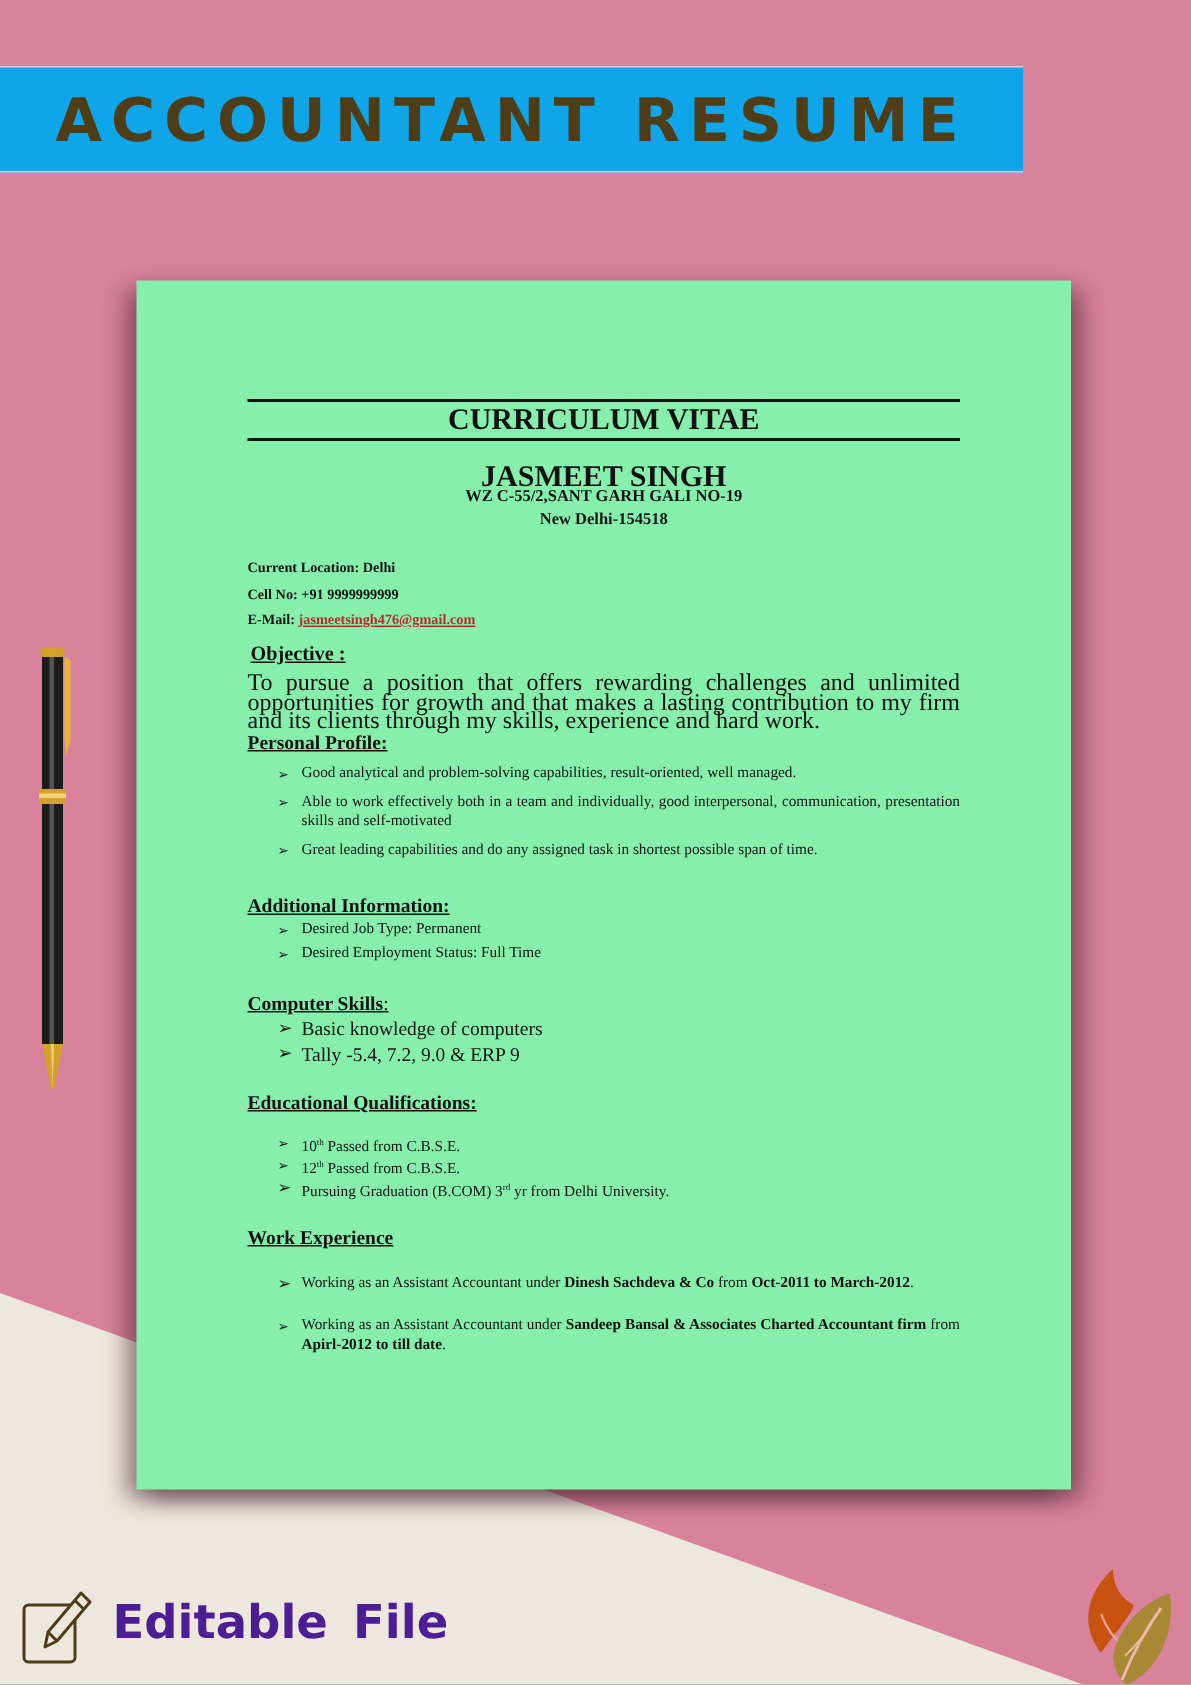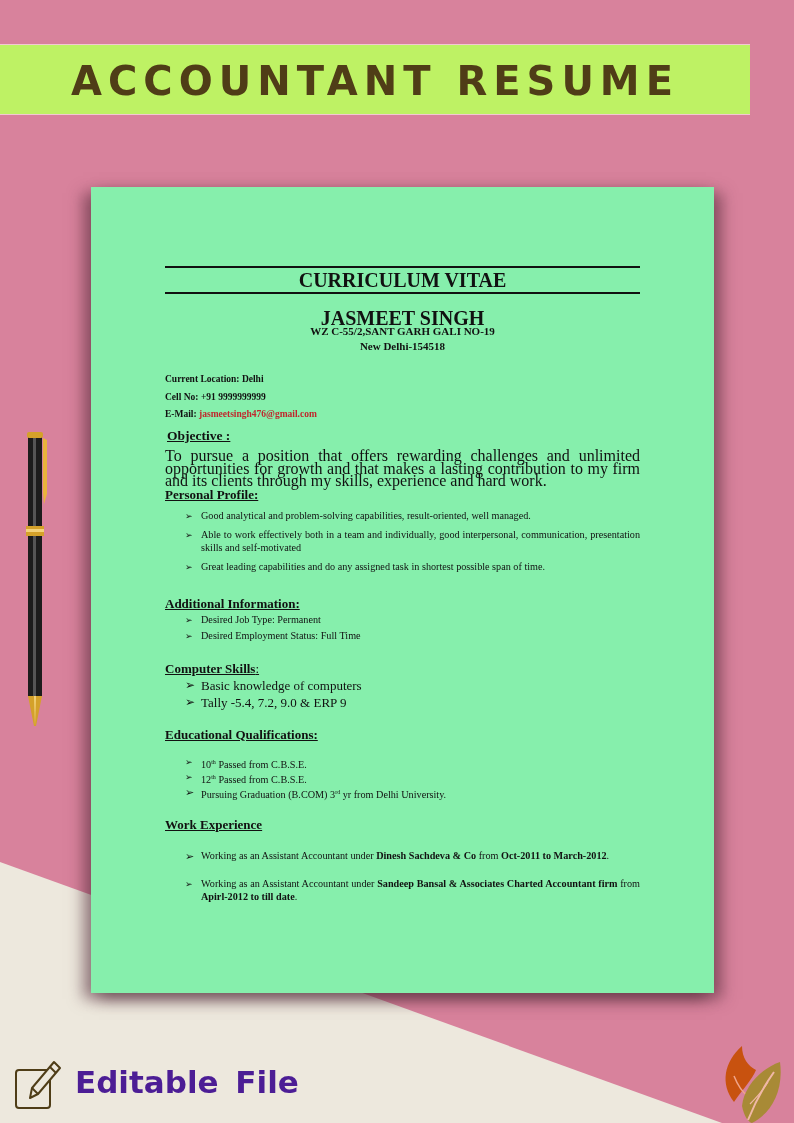--- a/index.html
+++ b/index.html
@@ -7,22 +7,22 @@
     width: 794px; height: 1123px; position: relative; overflow: hidden;
     background: #d8829c;
     font-family: "Liberation Serif", serif;
   }
   .bg-cream-triangle {
     position: absolute; left: 0; top: 0; width: 794px; height: 1123px;
     background: #ede8dd;
     clip-path: polygon(0 862px, 722px 1123px, 0 1123px);
   }
   .header-band {
-    position: absolute; left: 0; top: 44px; width: 750px; height: 69px;
-    background: #bef264;
+    position: absolute; left: 0; top: 44px; width: 682px; height: 69px;
+    background: #0ea5e9;
     border-top: 1px solid #f2c9d3; border-bottom: 1px solid #f2c9d3;
     display: flex; align-items: center; justify-content: center;
   }
   .header-title {
     font-family: "DejaVu Sans", sans-serif; font-weight: bold;
     font-size: 40px; letter-spacing: 6px; color: #4f3d17;
     margin-top: 2px;
   }
   .pen {
     position: absolute; left: 26px; top: 432px; width: 22px; height: 296px;
@@ -31,21 +31,21 @@
     position: absolute; left: 91px; top: 187px; width: 623px; height: 806px;
     background: #86efac;
     box-shadow: -8px 6px 14px rgba(80,40,55,0.55), 8px 6px 14px rgba(80,40,55,0.55);
   }
   .doc { position: absolute; left: 74px; top: 0; width: 475px; color: #111; }
   .rule { position: absolute; left: 0; width: 475px; height: 2px; background: #111; }
   .cv-title { position: absolute; left: 0; width: 475px; top: 82px; text-align: center; font-size: 20px; font-weight: bold; }
   .name { position: absolute; left: 0; width: 475px; top: 120px; text-align: center; font-size: 20px; font-weight: bold; }
   .addr { position: absolute; left: 0; width: 475px; text-align: center; font-size: 11px; font-weight: bold; }
   .contact { position: absolute; left: 0; font-size: 9.5px; font-weight: bold; }
-  .contact a { color: #c0272d; }
+  .contact a { color: #c0272d; text-decoration: underline; }
   .sec { position: absolute; left: 0; font-size: 13px; font-weight: bold; text-decoration: underline; }
   .para { position: absolute; left: 0; width: 475px; font-size: 16px; line-height: 12.5px; text-align: justify; }
   .bul { position: absolute; left: 20px; width: 455px; font-size: 10.2px; line-height: 12.5px; text-align: justify; }
   .bul .arr { position: absolute; left: 0; top: 0; font-size: 9px; }
   .bul .txt { display: block; margin-left: 16px; }
   .bul.big { font-size: 13px; line-height: 15px; }
   .bul.big .arr { font-size: 12px; }
   .bul.big .txt { margin-left: 16px; }
   sup { font-size: 6px; vertical-align: 4px; }
   .footer-icon { position: absolute; left: 14px; top: 1058px; width: 52px; height: 52px; }

